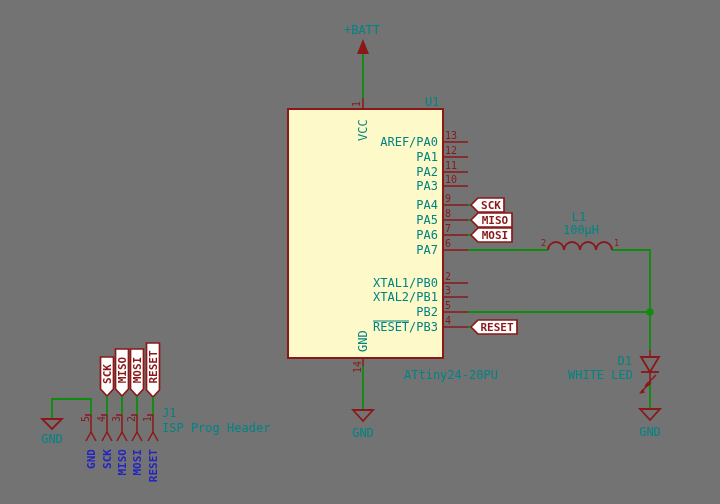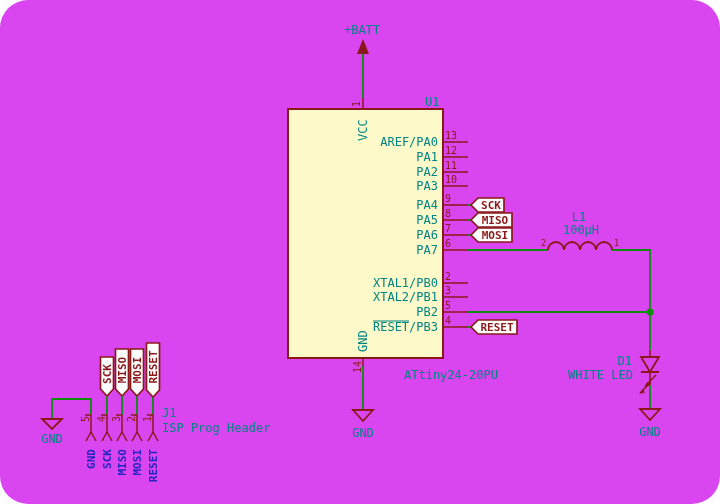--- a/index.html
+++ b/index.html
@@ -1,16 +1,16 @@
 <!DOCTYPE html>
 <html style="--comp: #8a1818; --wire: #0d8c0d; --field: #008484; --blue: #2424c2; --fill: #fdf9c8;"><head>
 <meta charset="utf-8">
 <style>
   html,body{margin:0;padding:0;background:#fff;}
-  #stage{position:relative;width:720px;height:504px;background:#d946ef;overflow:hidden;border-radius:28px;}
+  #stage{position:relative;width:720px;height:504px;background:#737373;overflow:hidden;}
   svg{display:block;}
   text.t{font-family:"DejaVu Sans Mono","Liberation Mono",monospace;}
   .body-rect{fill:var(--fill);stroke:var(--comp);stroke-width:2;}
   .comp{stroke:var(--comp);fill:none;stroke-width:1.8;}
   .comp-thin{stroke:var(--comp);fill:none;stroke-width:1.5;}
   .comp-fill{fill:var(--comp);stroke:none;}
   .wire{stroke:var(--wire);fill:none;stroke-width:1.8;}
   .wire-fill{fill:var(--wire);stroke:none;}
   .flag{fill:#ffffff;stroke:var(--comp);stroke-width:1.7;}
   .teal{fill:var(--field);font-size:12px;}

